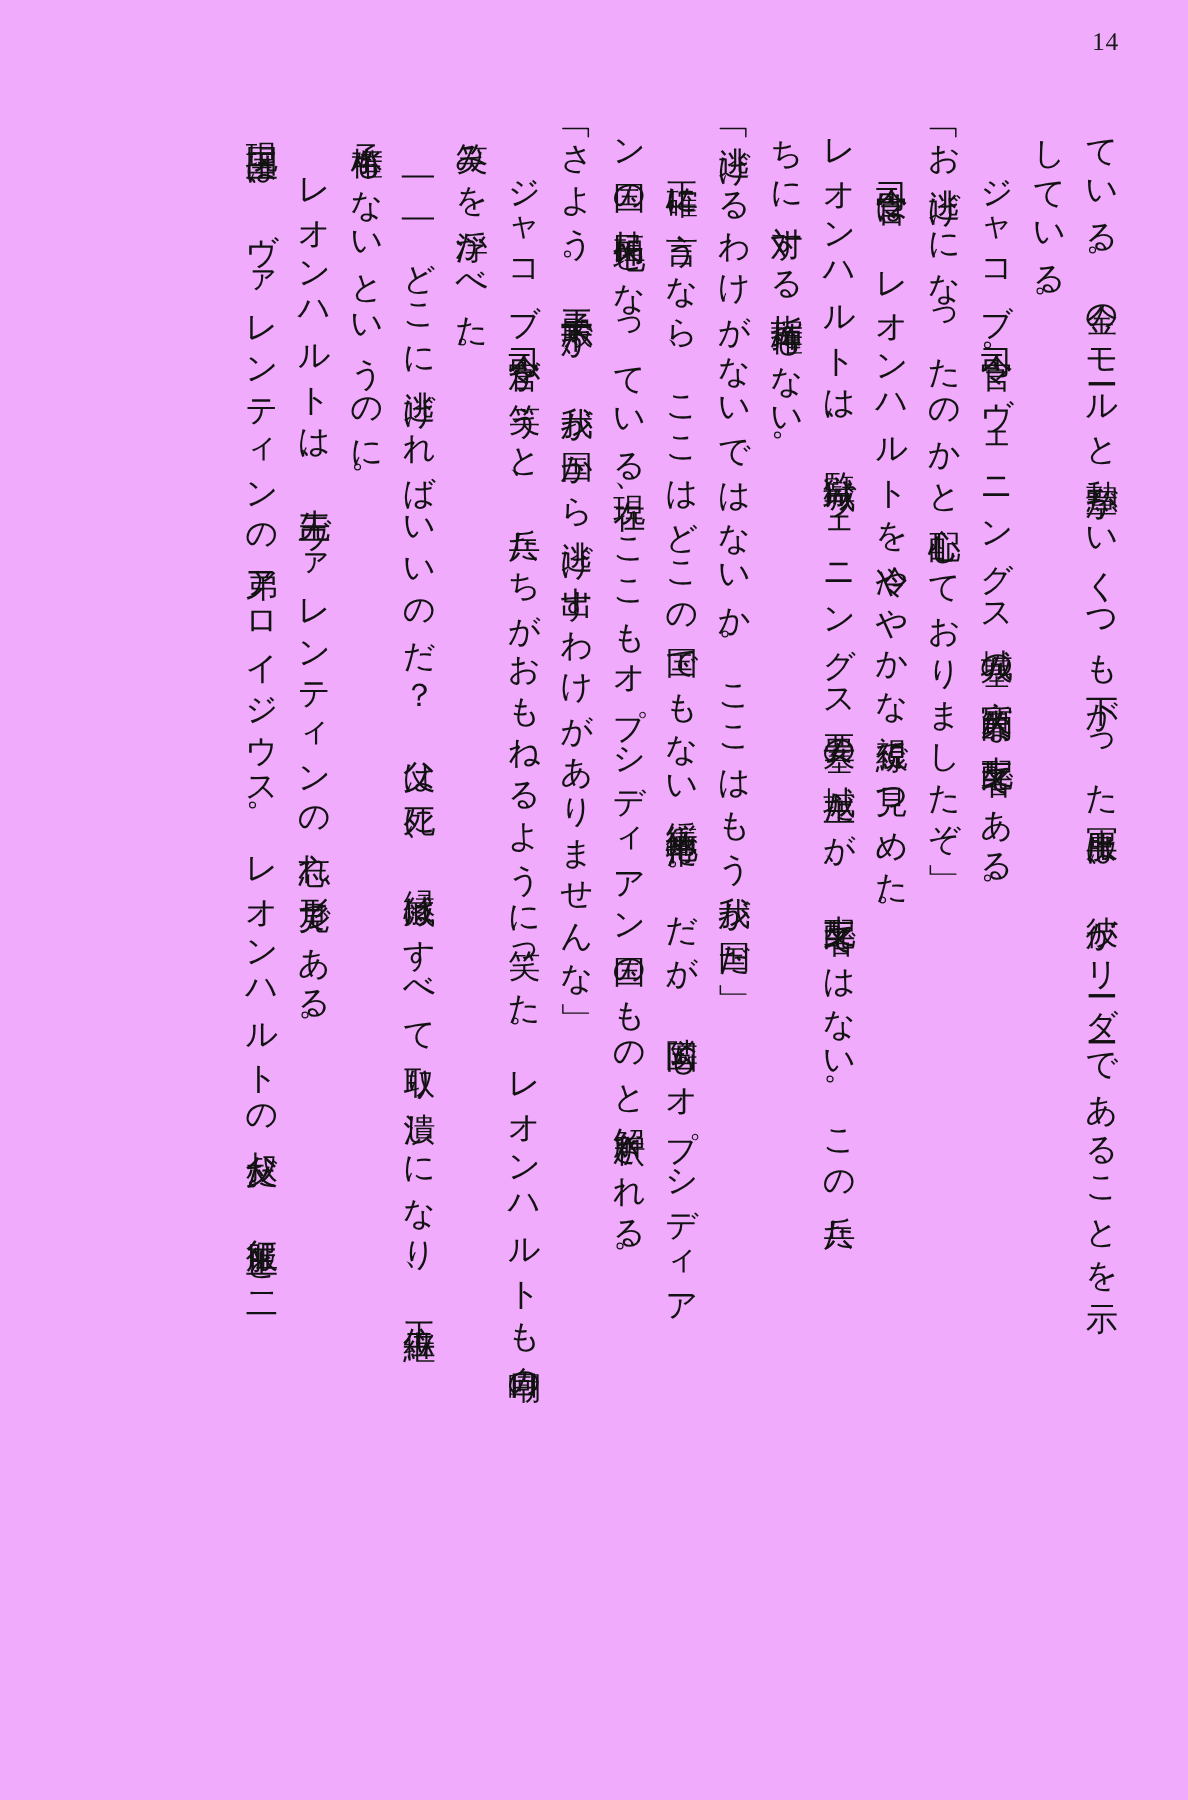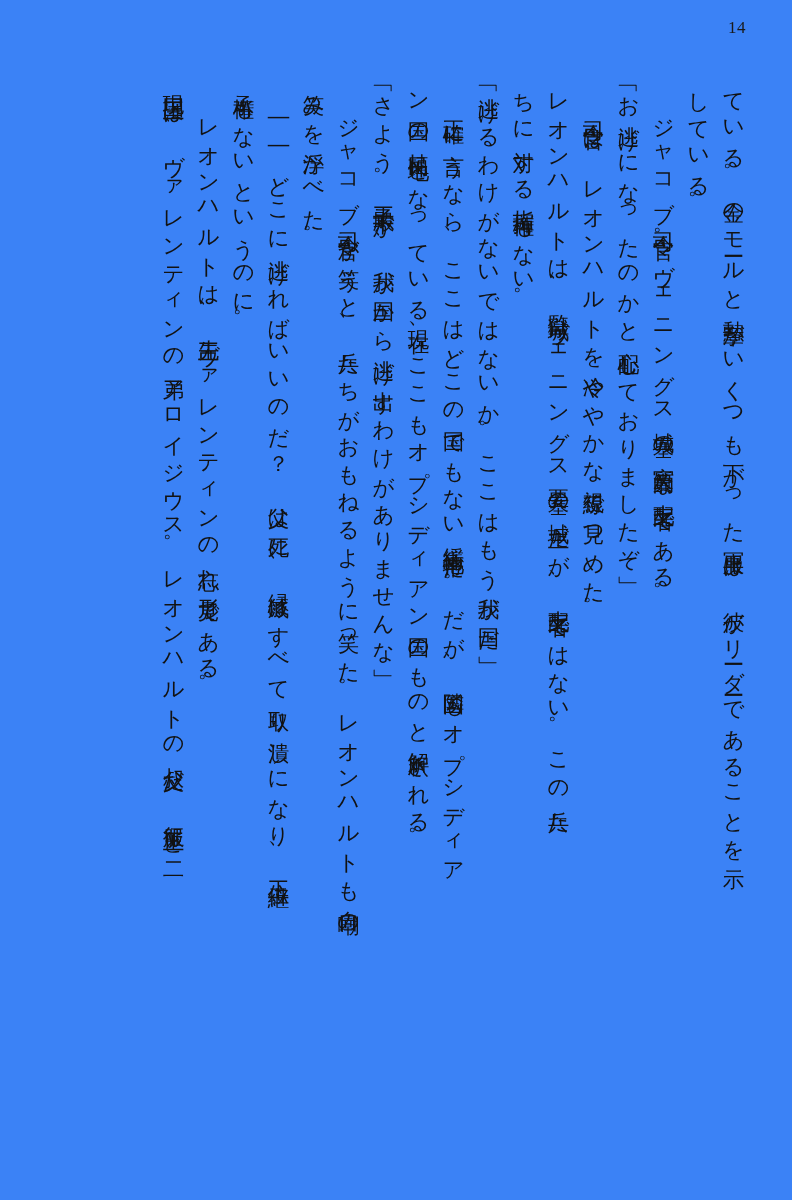--- a/index.html
+++ b/index.html
@@ -11,21 +11,21 @@
     width: 792px;
     height: 1200px;
     font-family: "DejaVu Serif", "Liberation Serif", serif;
     color: #111111;
     overflow: hidden;
     position: relative;
   }
   .page {
     position: absolute;
     inset: 0;
-    background: #3b82f6;
+    background: #f0abfc;
   }
   .page-number {
     position: absolute;
     top: 18px;
     right: 46px;
     font-family: "Liberation Serif", "DejaVu Serif", serif;
     font-size: 17px;
     color: #1a1a1a;
     letter-spacing: 0.5px;
   }

